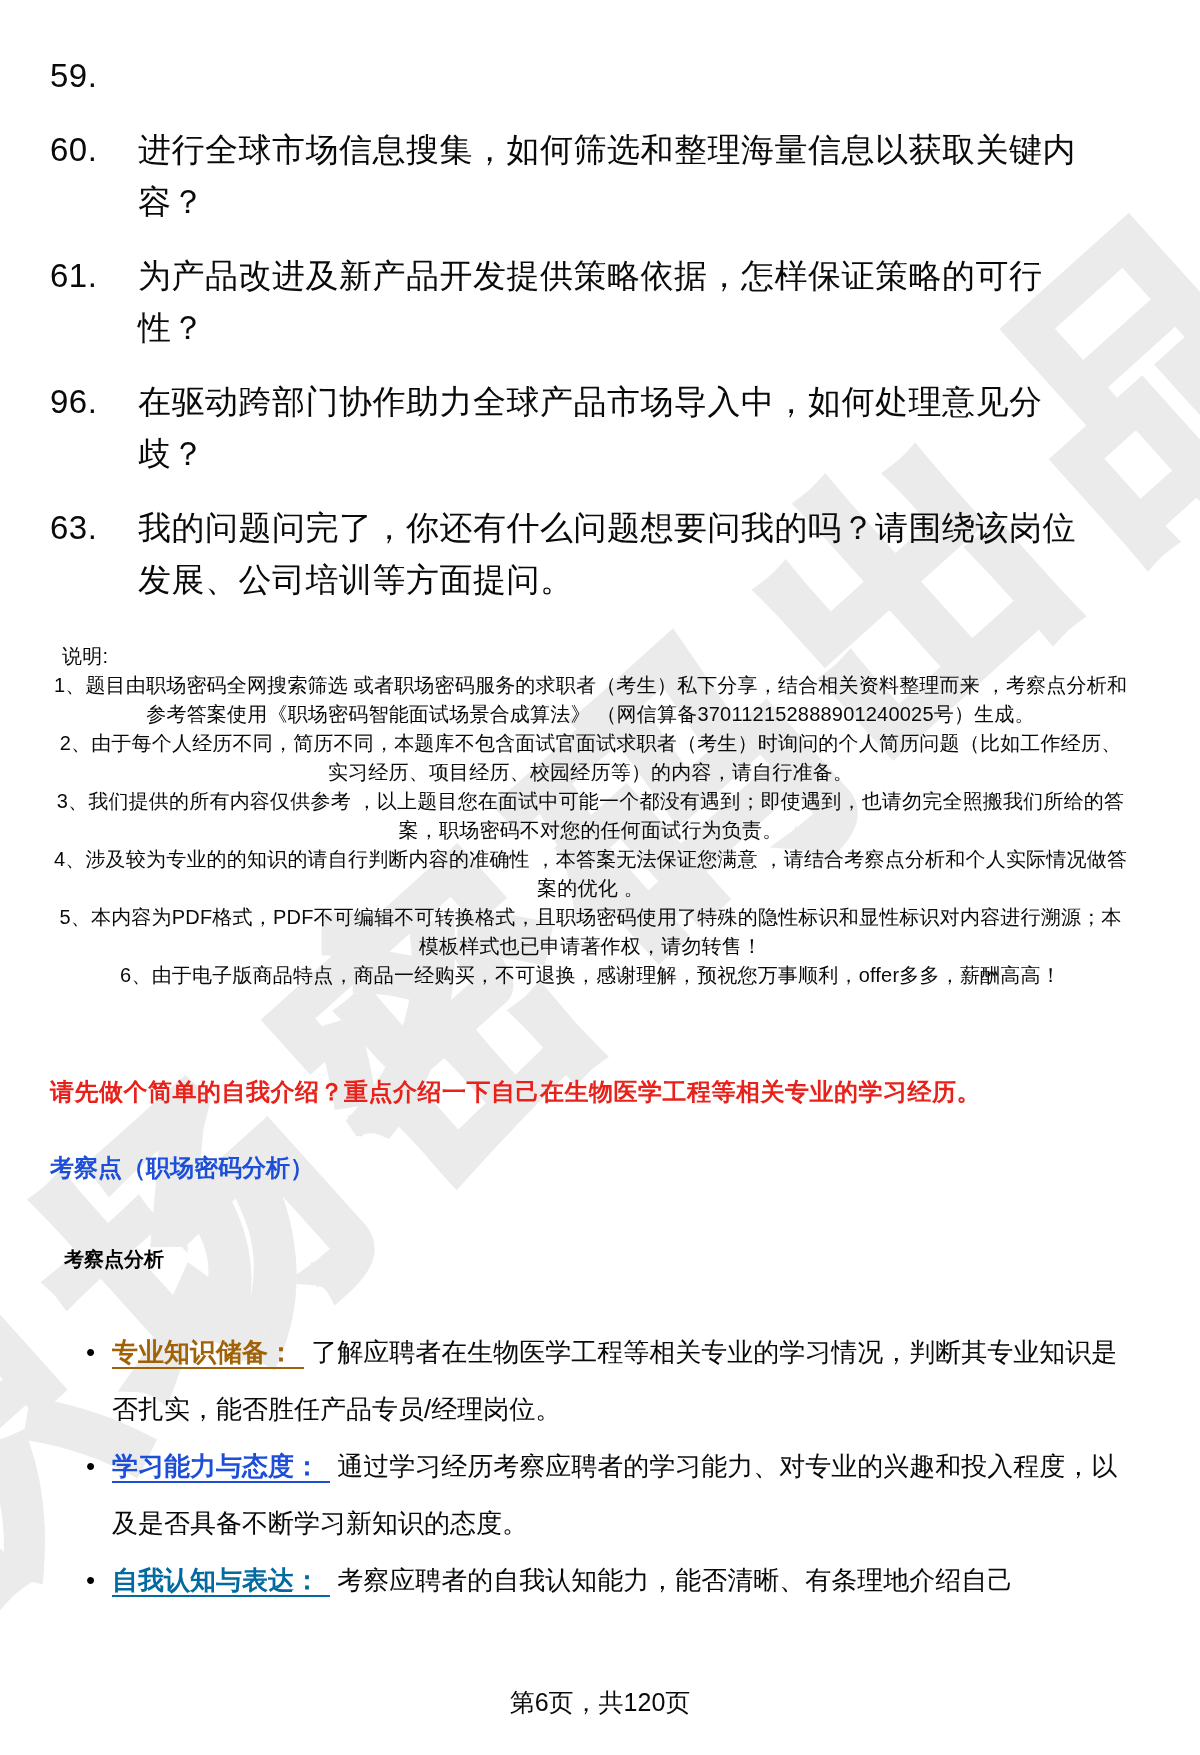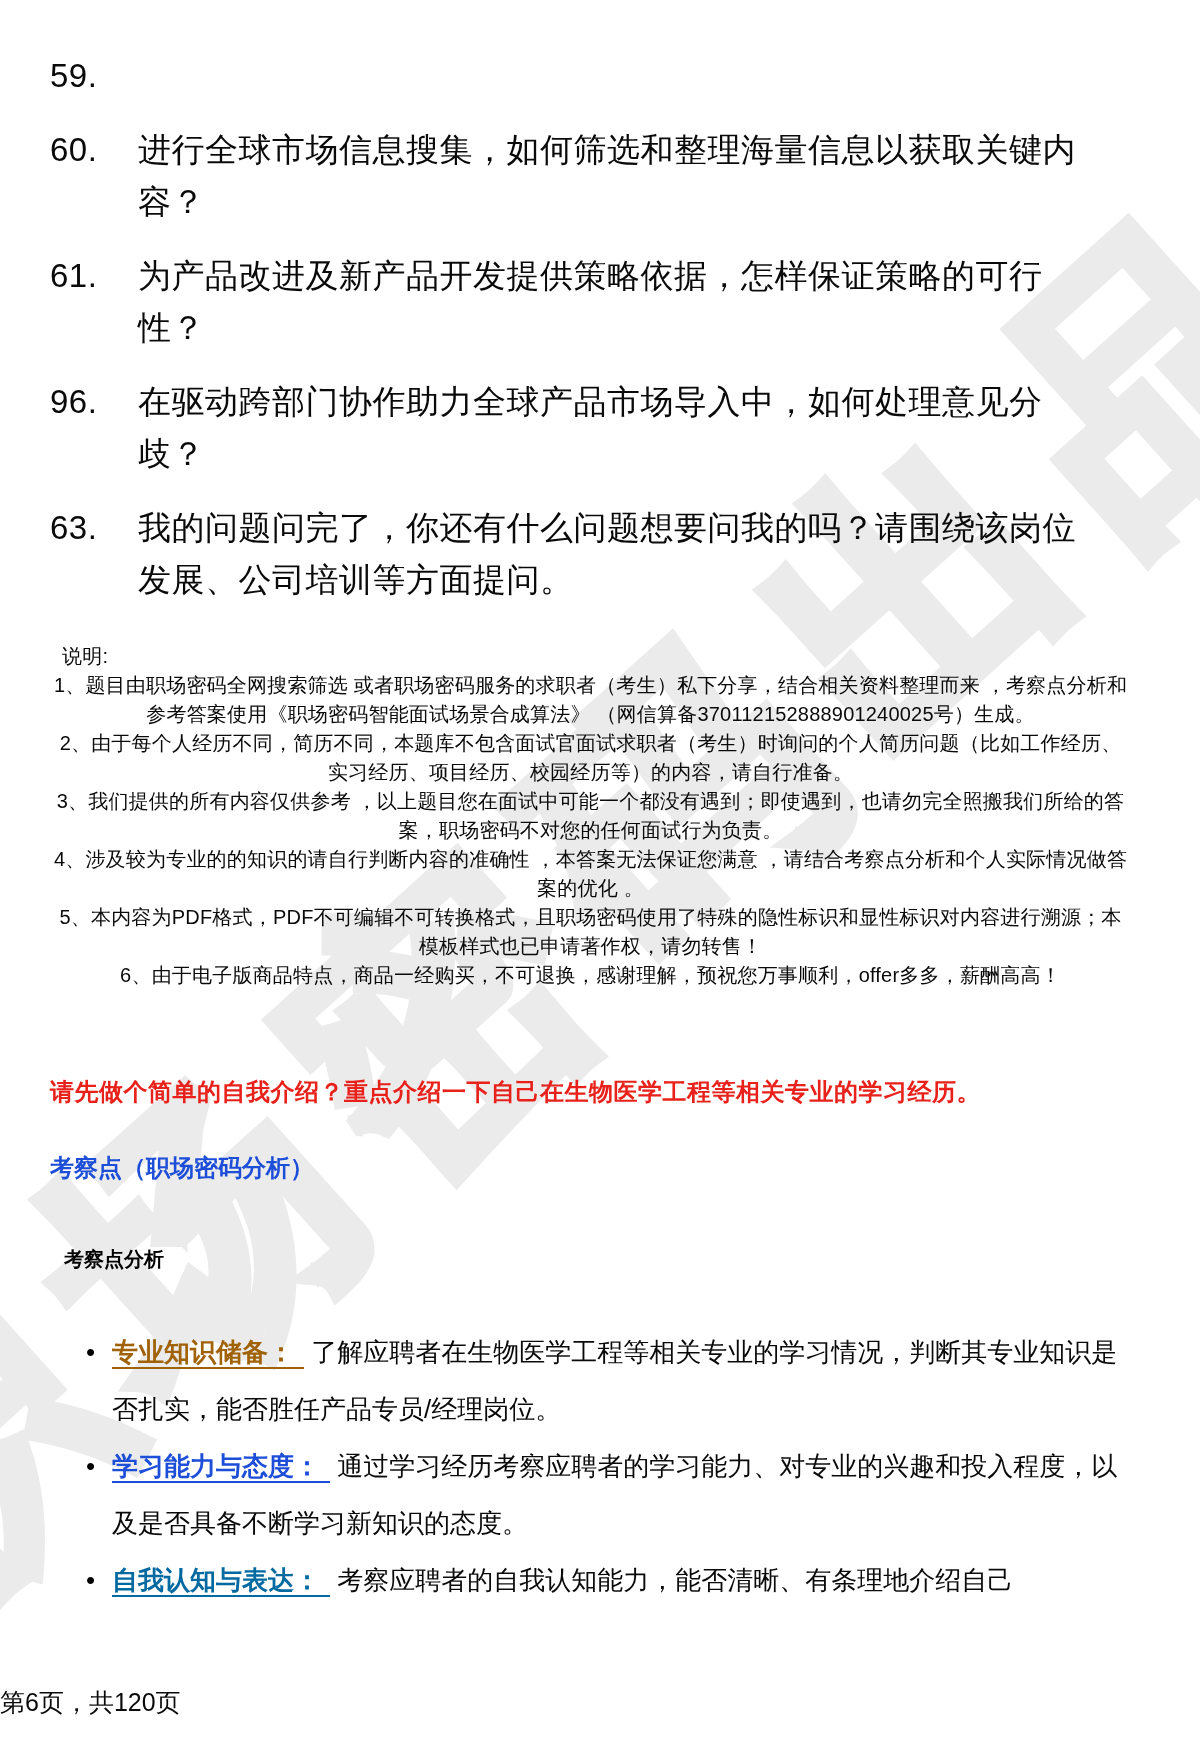--- a/index.html
+++ b/index.html
@@ -57,21 +57,21 @@
     border-bottom:2px solid currentColor;
     padding-right:10px;
     line-height:30px;
   }
   .label-red   { color:#a16207; }
   .label-blue  { color:#1d4ed8; }
   .label-green { color:#0369a1; }
 
   .page-footer {
     position:absolute; left:0; top:1686px; width:1200px;
-    font-size:25px; color:#0a0a0a; z-index:2;
+    text-align:center; font-size:25px; color:#0a0a0a; z-index:2;
     background:transparent;
   }
 </style>
 </head>
 <body>
 
 <div class="page">
 
   <div class="watermark">职场密码出品</div>
 

